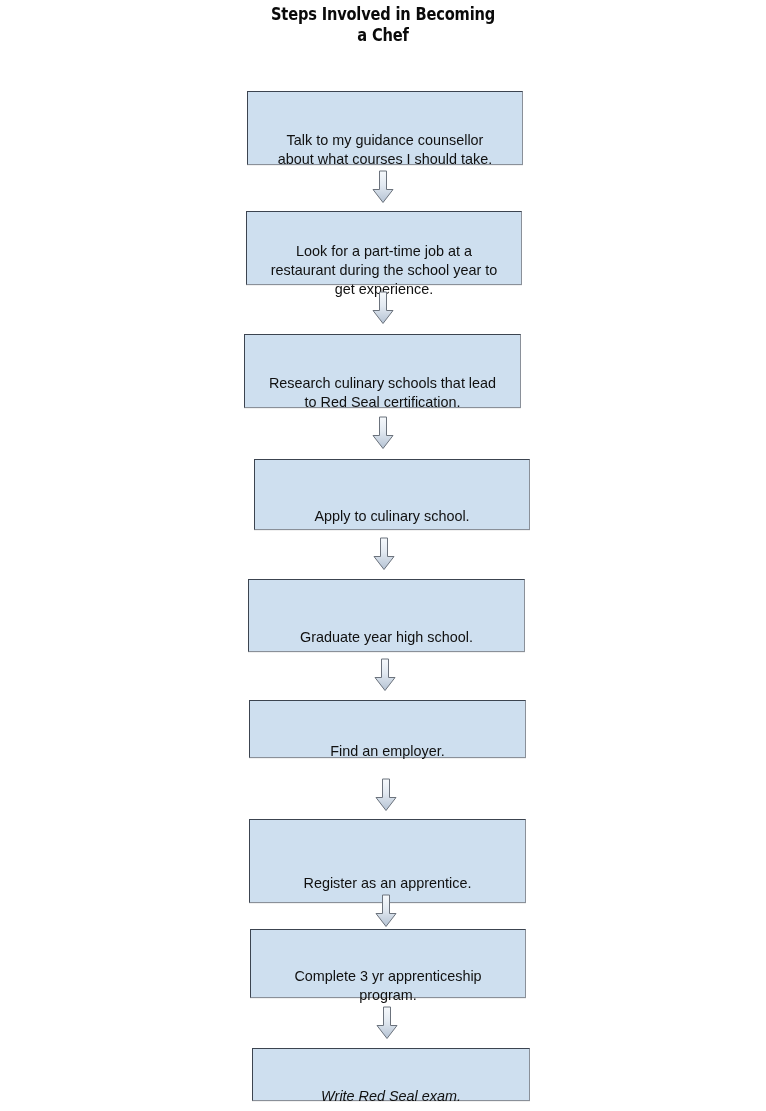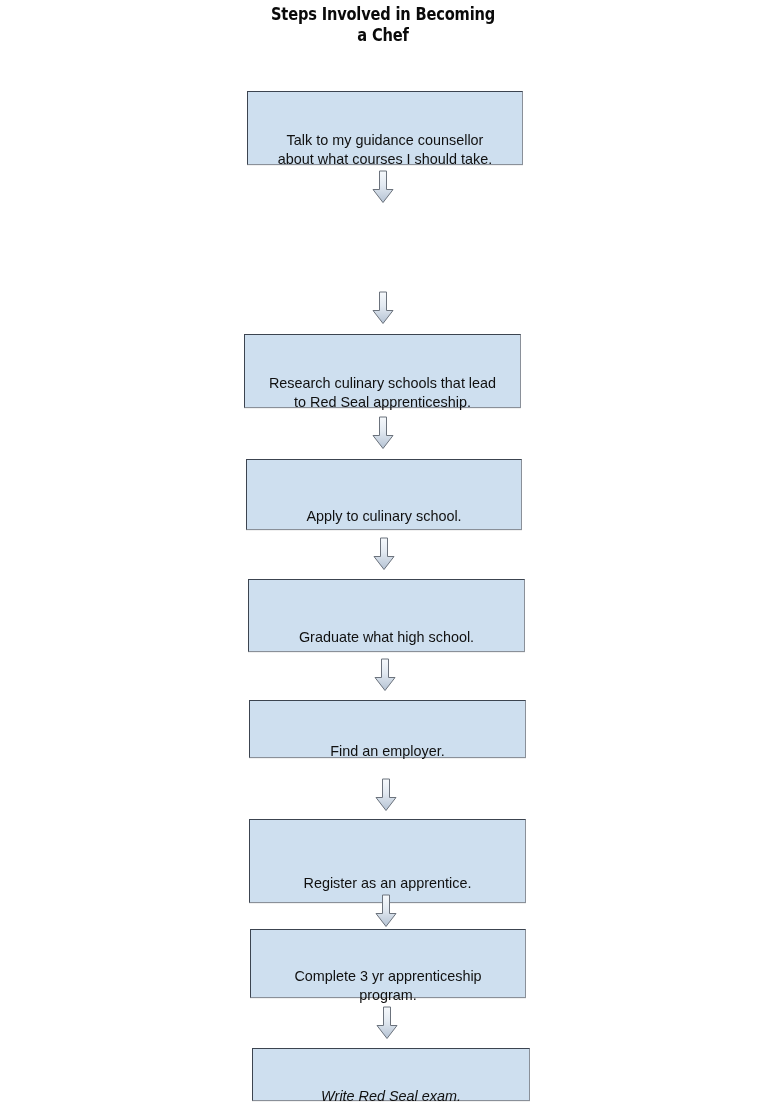--- a/index.html
+++ b/index.html
@@ -76,29 +76,34 @@
 <body>
 
 <div id="flowchart-title">Steps Involved in Becoming
 a Chef</div>
 
 <div id="chart-body">
     <div class="step-node" style="left: 247px; top: 91px; width: 276px; height: 74px;">
       <span class="step-label">Talk to my guidance counsellor
 about what courses I should take.</span>
     </div>
+    <div class="step-node" style="left: 246px; top: 211px; width: 276px; height: 74px;">
+      <span class="step-label">Look for a part-time job at a
+restaurant during the school year to
+get experience.</span>
+    </div>
     <div class="step-node" style="left: 244px; top: 334px; width: 277px; height: 74px;">
       <span class="step-label">Research culinary schools that lead
-to Red Seal apprenticeship.</span>
+to Red Seal certification.</span>
     </div>
-    <div class="step-node" style="left: 246px; top: 459px; width: 276px; height: 71px;">
+    <div class="step-node" style="left: 254px; top: 459px; width: 276px; height: 71px;">
       <span class="step-label">Apply to culinary school.</span>
     </div>
     <div class="step-node" style="left: 248px; top: 579px; width: 277px; height: 73px;">
-      <span class="step-label">Graduate what high school.</span>
+      <span class="step-label">Graduate year high school.</span>
     </div>
     <div class="step-node" style="left: 249px; top: 700px; width: 277px; height: 58px;">
       <span class="step-label">Find an employer.</span>
     </div>
     <div class="step-node" style="left: 249px; top: 819px; width: 277px; height: 84px;">
       <span class="step-label">Register as an apprentice.</span>
     </div>
     <div class="step-node" style="left: 250px; top: 929px; width: 276px; height: 69px;">
       <span class="step-label">Complete 3 yr apprenticeship
 program.</span>

